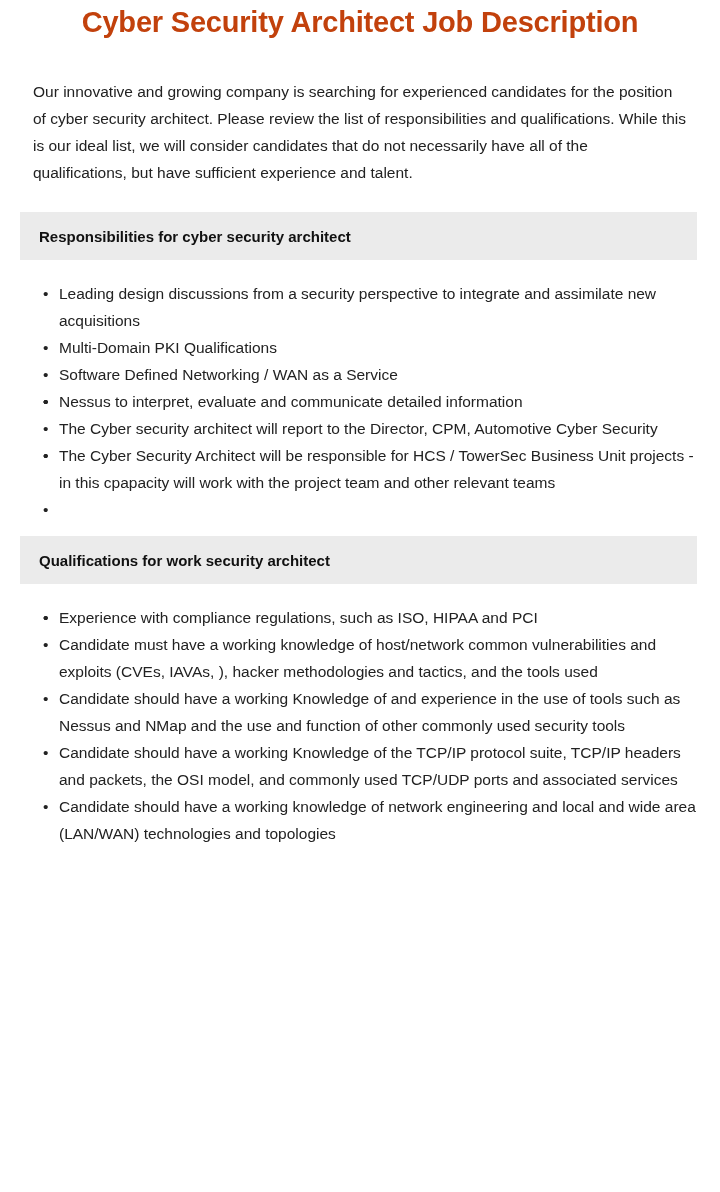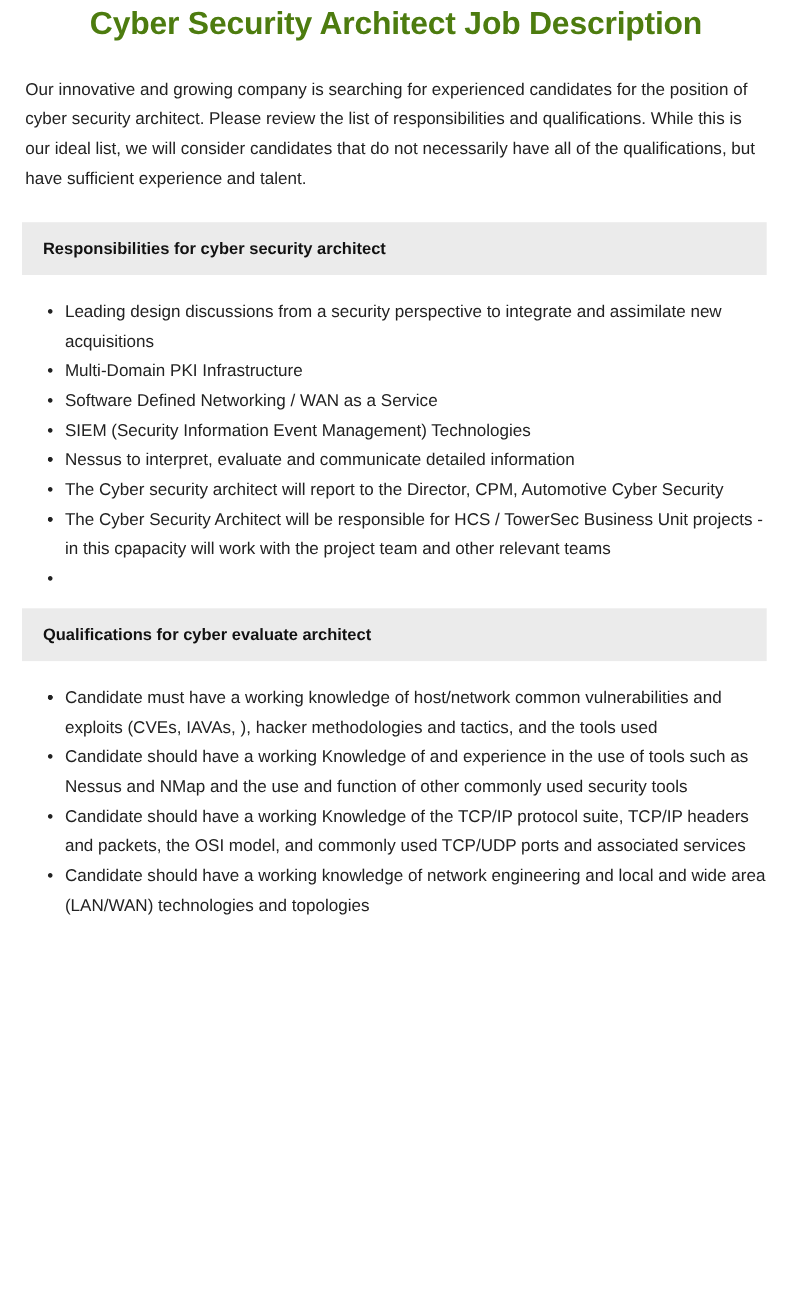--- a/index.html
+++ b/index.html
@@ -20,32 +20,32 @@
     padding: 0;
     position: relative;
   }
 
   
   .doc-title {
     font-size: 29px;
     font-weight: bold;
     line-height: 1.18;
     text-align: center;
-    color: #4d7c0f;
+    color: #c2410c;
     margin: 0;
     padding: 5px 20px 0 20px;
     letter-spacing: -0.2px;
   }
 
   
   .intro {
     font-size: 15.5px;
     line-height: 27px;
     color: #222222;
-    margin: 2px;
+    margin: 12px;
     padding: 27px 22px 0 21px;
     text-align: left;
   }
 
   
   .section {
     margin-top: 26px;
   }
   .section-band {
     background: #ebebeb;
@@ -97,41 +97,41 @@
   <h1 class="doc-title">Cyber Security Architect Job Description</h1>
 
   <p class="intro">Our innovative and growing company is searching for experienced candidates for the position of cyber security architect. Please review the list of responsibilities and qualifications. While this is our ideal list, we will consider candidates that do not necessarily have all of the qualifications, but have sufficient experience and talent.</p>
 
   <div class="section">
     <div class="section-band">
       <span class="section-band-title">Responsibilities for cyber security architect</span>
     </div>
     <ul class="bullets" id="list-0">
         <li><span class="dot">•</span><span>Leading design discussions from a security perspective to integrate and assimilate new acquisitions</span></li>
-        <li><span class="dot">•</span><span>Multi-Domain PKI Infrastructure</span></li>
+        <li><span class="dot">•</span><span>Multi-Domain PKI Qualifications</span></li>
         <li><span class="dot">•</span><span>Software Defined Networking / WAN as a Service</span></li>
-        <li><span class="dot">•</span><span>SIEM (Security Information Event Management) Technologies</span></li>
+        <li><span class="dot">•</span></li>
         <li><span class="dot">•</span></li>
         <li><span class="dot">•</span><span>Nessus to interpret, evaluate and communicate detailed information</span></li>
         <li><span class="dot">•</span><span>The Cyber security architect will report to the Director, CPM, Automotive Cyber Security</span></li>
         <li><span class="dot">•</span></li>
         <li><span class="dot">•</span><span>The Cyber Security Architect will be responsible for HCS / TowerSec Business Unit projects - in this cpapacity will work with the project team and other relevant teams</span></li>
         <li><span class="dot">•</span></li>
       </ul>
   </div>
 
   <div class="gap-after-list"></div>
 
   <div class="section">
     <div class="section-band">
-      <span class="section-band-title">Qualifications for cyber evaluate architect</span>
+      <span class="section-band-title">Qualifications for work security architect</span>
     </div>
     <ul class="bullets" id="list-1">
         <li><span class="dot">•</span></li>
-        <li><span class="dot">•</span></li>
+        <li><span class="dot">•</span><span>Experience with compliance regulations, such as ISO, HIPAA and PCI</span></li>
         <li><span class="dot">•</span><span>Candidate must have a working knowledge of host/network common vulnerabilities and exploits (CVEs, IAVAs, ), hacker methodologies and tactics, and the tools used</span></li>
         <li><span class="dot">•</span><span>Candidate should have a working Knowledge of and experience in the use of tools such as Nessus and NMap and the use and function of other commonly used security tools</span></li>
         <li><span class="dot">•</span><span>Candidate should have a working Knowledge of the TCP/IP protocol suite, TCP/IP headers and packets, the OSI model, and commonly used TCP/UDP ports and associated services</span></li>
         <li><span class="dot">•</span><span>Candidate should have a working knowledge of network engineering and local and wide area (LAN/WAN) technologies and topologies</span></li>
       </ul>
   </div>
 
 </div>
 
 </body></html>

